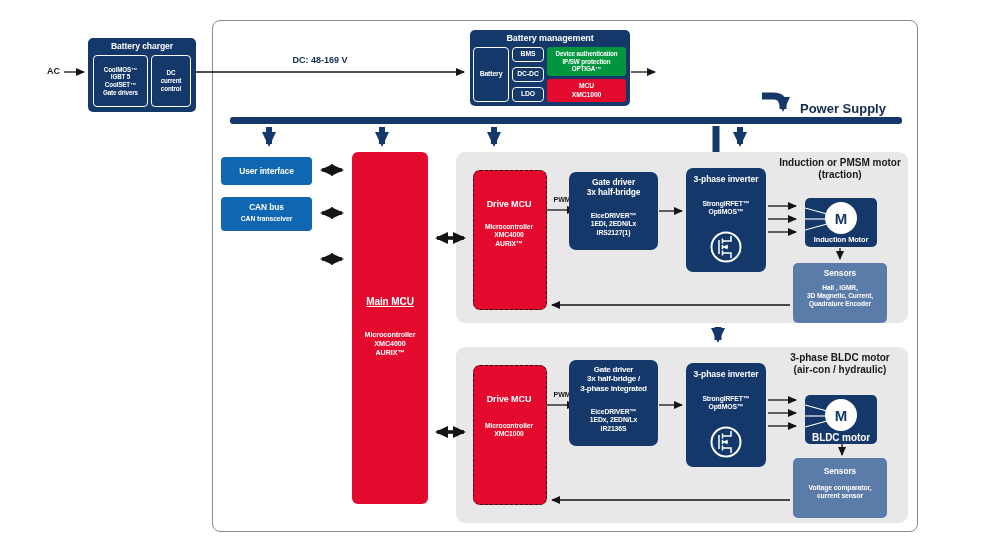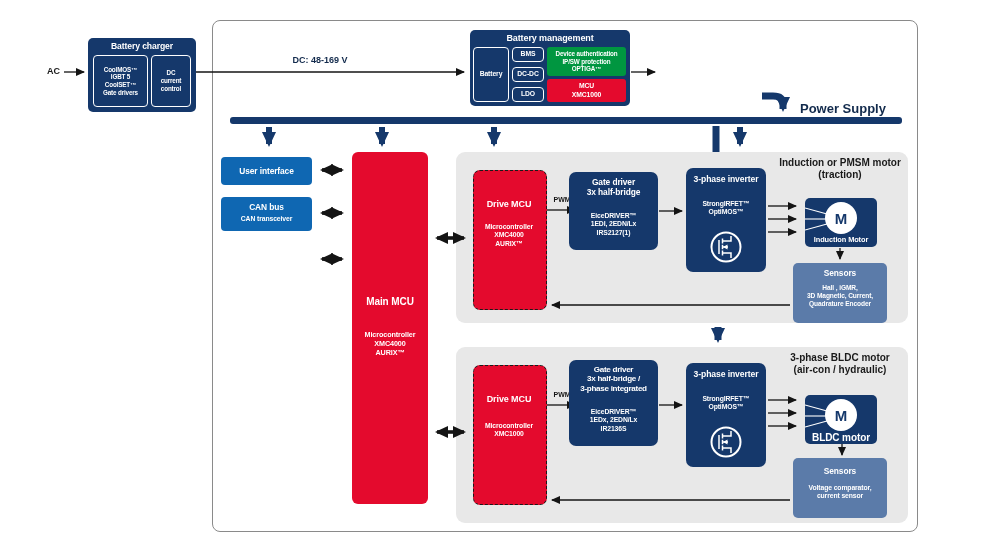--- a/index.html
+++ b/index.html
@@ -121,21 +121,21 @@
 
   <div class="abs blue ctr" style="left:221px;top:157px;width:91px;height:28px;">
     <div class="t-head" style="font-size:8.4px;">User interface</div>
   </div>
   <div class="abs blue" style="left:221px;top:197px;width:91px;height:34px;">
     <div class="abs t-head" style="left:0;top:5px;width:91px;font-size:8.4px;">CAN bus</div>
     <div class="abs t-sub" style="left:0;top:18px;width:91px;">CAN transceiver</div>
   </div>
 
   <div class="abs red" style="left:352px;top:152px;width:76px;height:352px;">
-    <div class="abs t-head" style="left:0;top:144px;width:76px;font-size:10px;">Main MCU</div>
+    <div class="abs t-head" style="left:0;top:144px;width:76px;font-size:10px;text-decoration:underline;">Main MCU</div>
     <div class="abs t-sub pre" style="left:0;top:178px;width:76px;font-size:7.2px;">Microcontroller
 XMC4000
 AURIX™</div>
   </div>
 
   <div class="abs red-dash" style="left:473px;top:170px;width:74px;height:140px;">
     <div class="abs t-head" style="left:0;top:28px;width:70px;">Drive MCU</div>
     <div class="abs t-sub pre" style="left:0;top:52px;width:70px;">Microcontroller
 XMC4000
 AURIX™</div>

